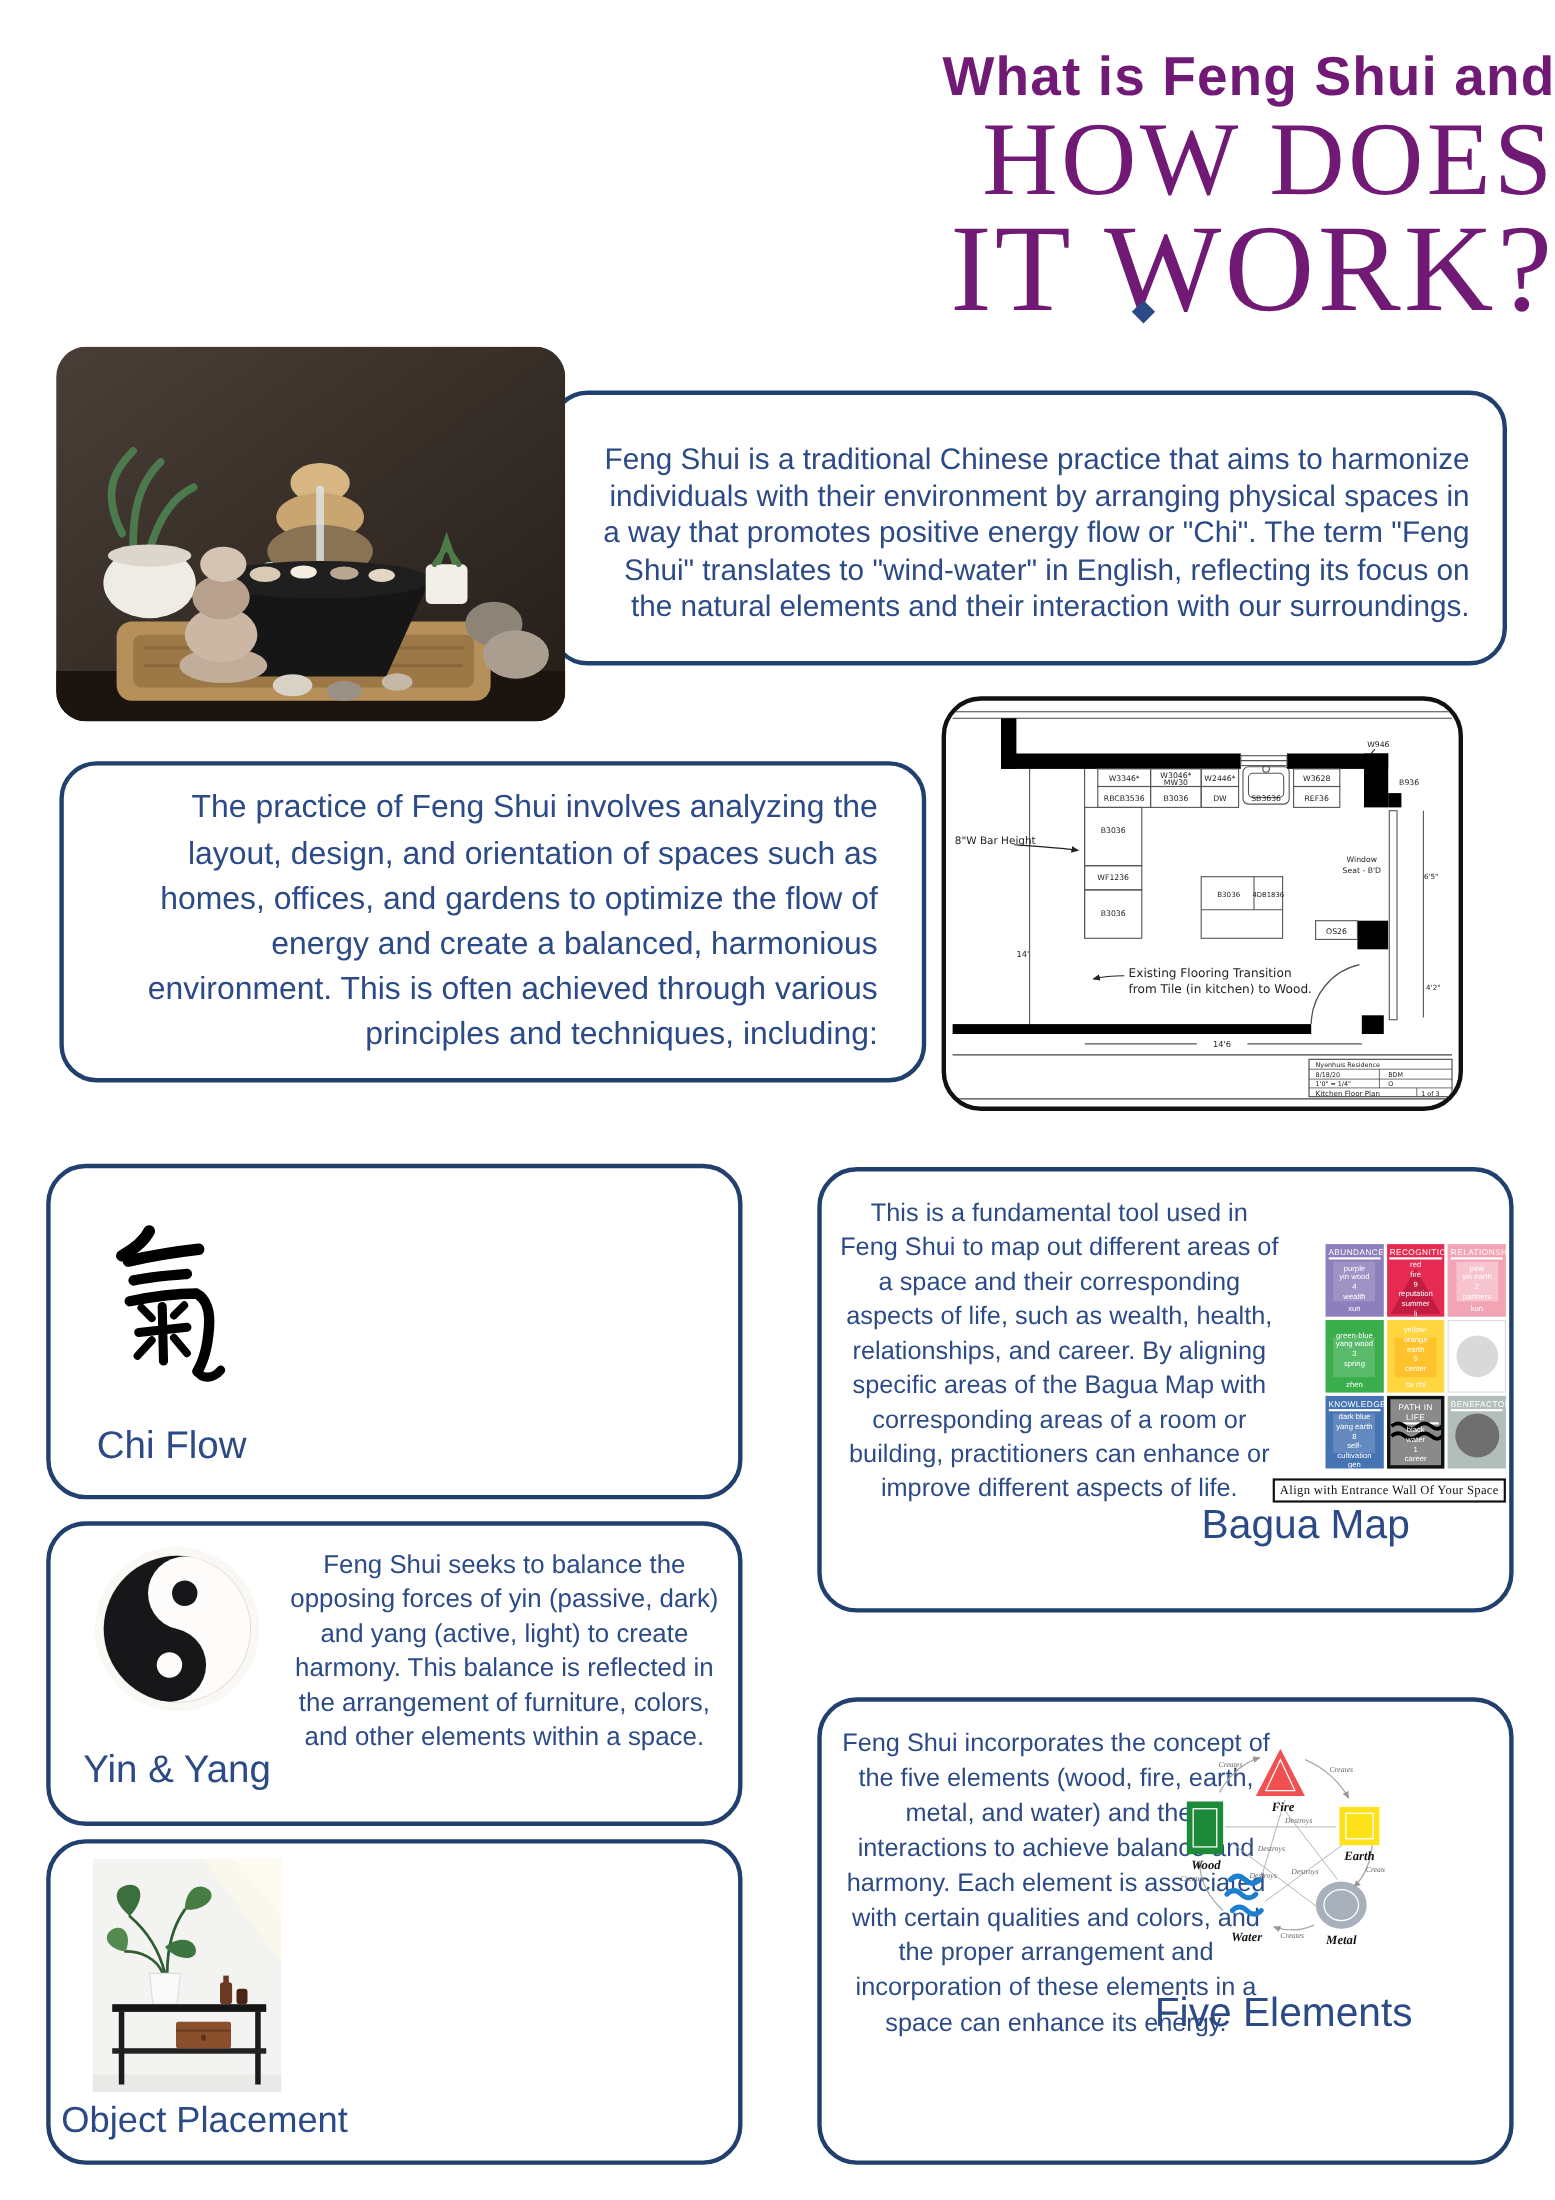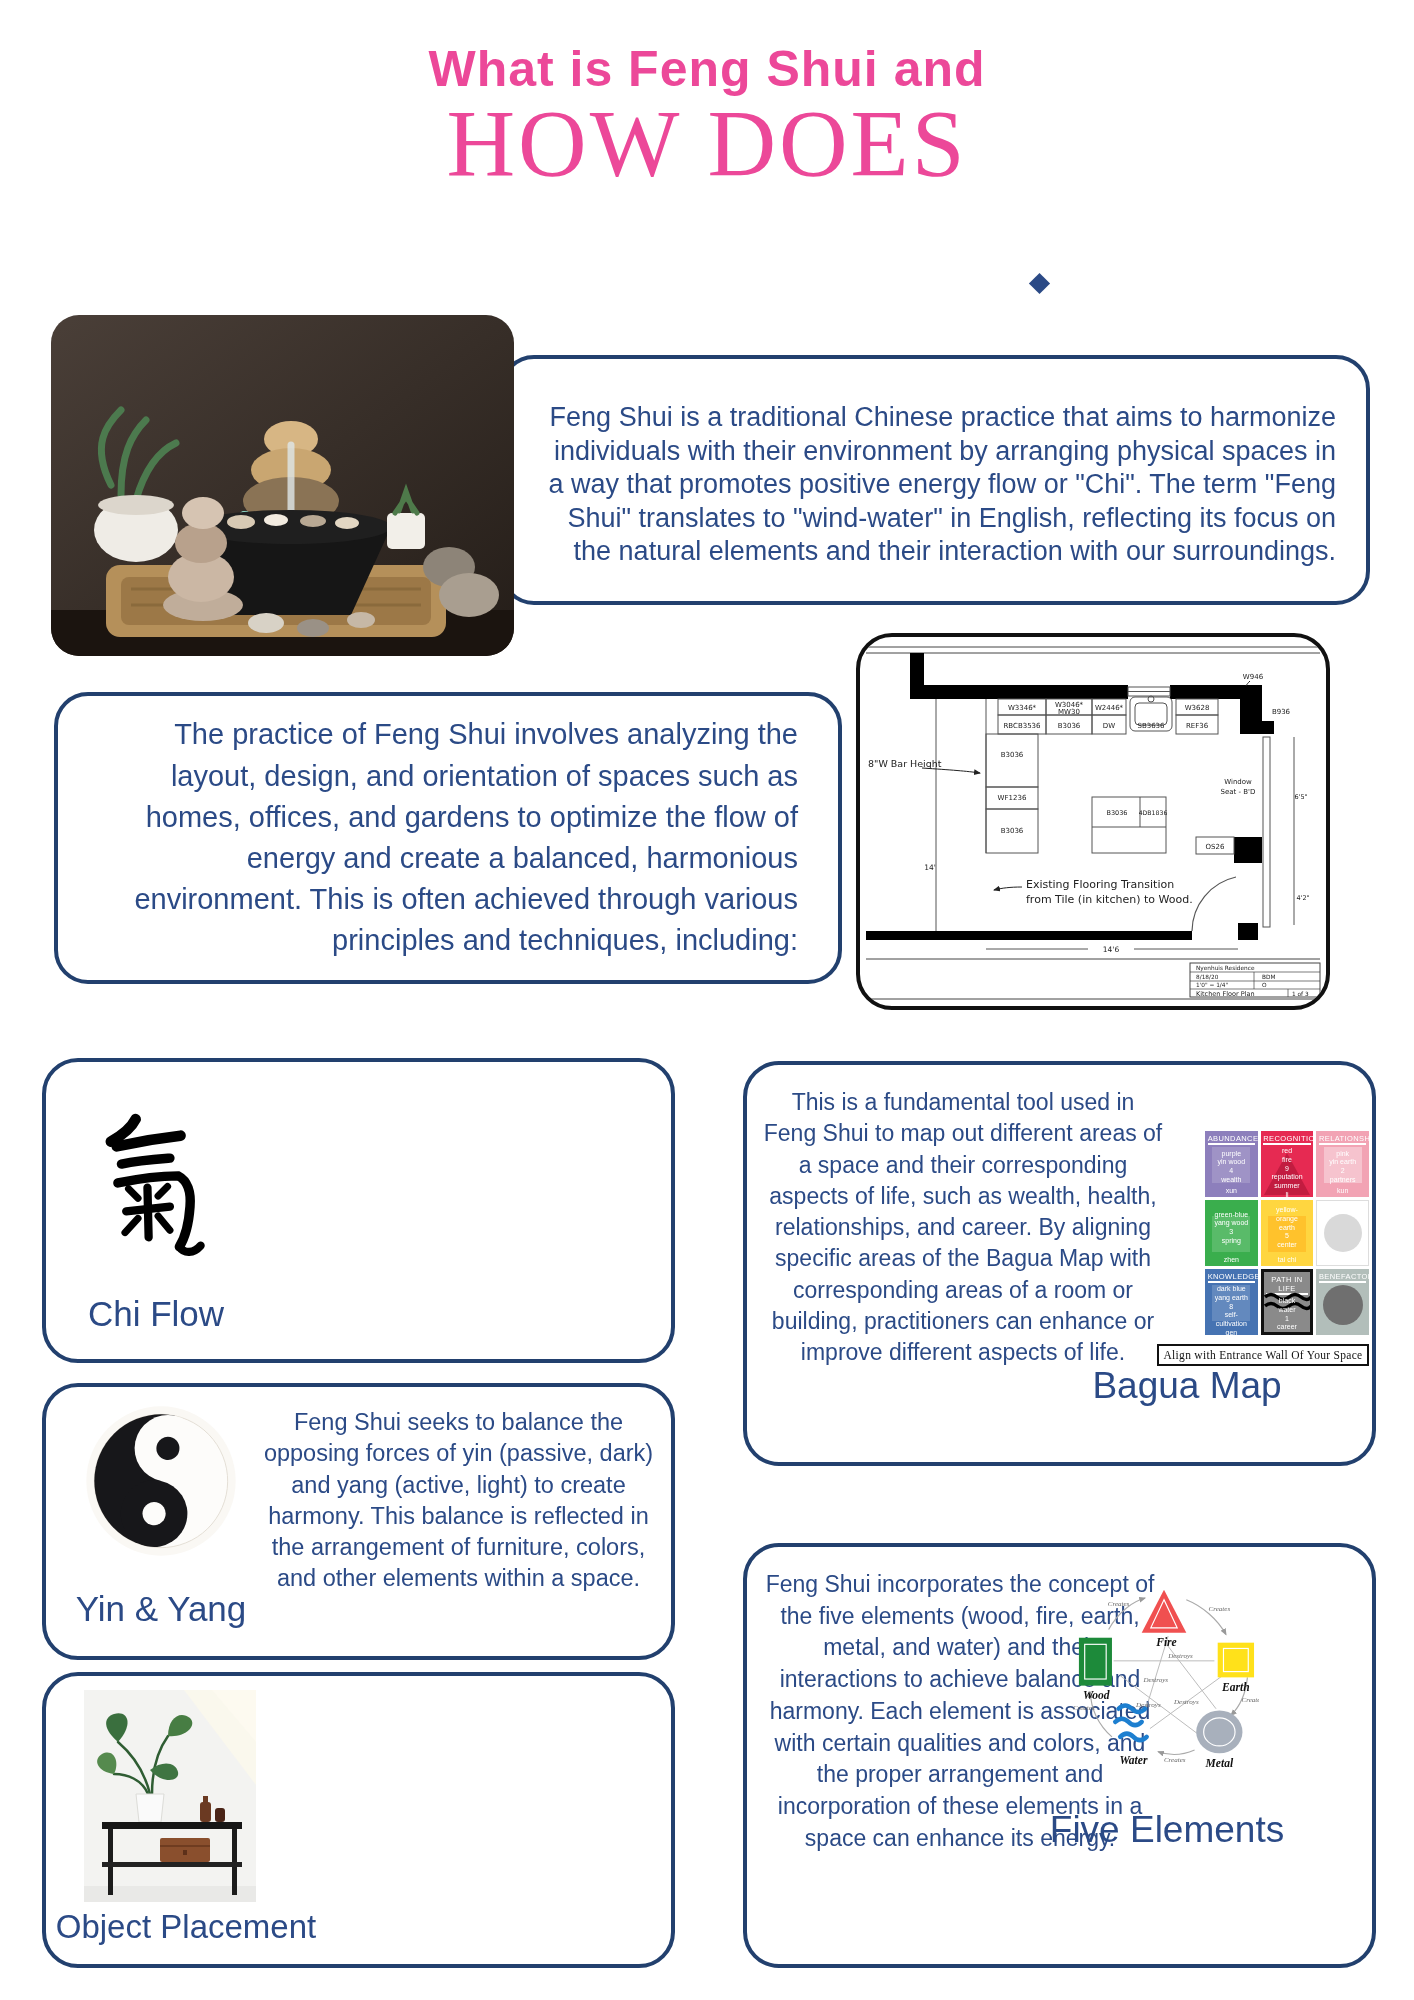--- a/index.html
+++ b/index.html
@@ -1,21 +1,21 @@
 <!DOCTYPE html>
 <html><head>
 <meta charset="utf-8">
 <style>
   * { margin:0; padding:0; box-sizing:border-box; }
   html,body { background:#fff; }
   body { font-family:"Liberation Sans", sans-serif; }
   .page { position:relative; width:1414px; height:2000px; background:#ffffff; overflow:hidden; }
 
   
-  .title-wrap { position:absolute; left:0; top:40px; width:100%; text-align:center; color:#ec4899; }
+  .title-wrap { position:absolute; left:0; top:40px; width:100%; text-align:right; color:#701a75; }
   .t1 { font-size:50px; font-weight:700; letter-spacing:1px; }
   .t2 { font-family:"Liberation Serif", serif; font-weight:400; font-size:95px; line-height:0.98; letter-spacing:3px; }
   .t3 { font-family:"Liberation Serif", serif; font-weight:400; font-size:113px; line-height:0.95; letter-spacing:3px; }
   .sparkle { position:absolute; left:1032px; top:276px; width:15px; height:15px; background:#2b4a86; transform:rotate(45deg); }
 
   
   .nbox { position:absolute; border:4px solid #22406e; border-radius:34px; background:#fff; color:#2b4a86; text-align:right; }
   .intro-box { left:500px; top:355px; width:870px; height:250px; padding:20px 30px 10px 40px; font-size:27px; line-height:1.24; font-weight:500; display:flex; align-items:center; }
   .practice-box { left:54px; top:692px; width:788px; height:292px; padding:26px 40px; font-size:29px; line-height:1.42; display:flex; align-items:center; }
 
@@ -74,20 +74,21 @@
   .script { font-family:"Liberation Serif", serif; font-style:italic; }
 </style>
 </head>
 <body>
 
 <div class="page">
 
   <div class="title-wrap">
     <div class="t1">What is Feng Shui and</div>
     <div class="t2">HOW DOES</div>
+    <div class="t3">IT WORK?</div>
   </div>
   <div class="sparkle"></div>
 
   <div class="nbox intro-box">
     <div>Feng Shui is a traditional Chinese practice that aims to harmonize individuals with their environment by arranging physical spaces in a way that promotes positive energy flow or "Chi". The term "Feng Shui" translates to "wind-water" in English, reflecting its focus on the natural elements and their interaction with our surroundings.</div>
   </div>
 
   <div class="fountain-img">
     <svg width="463" height="341" viewBox="0 0 463 341">
       <defs>

